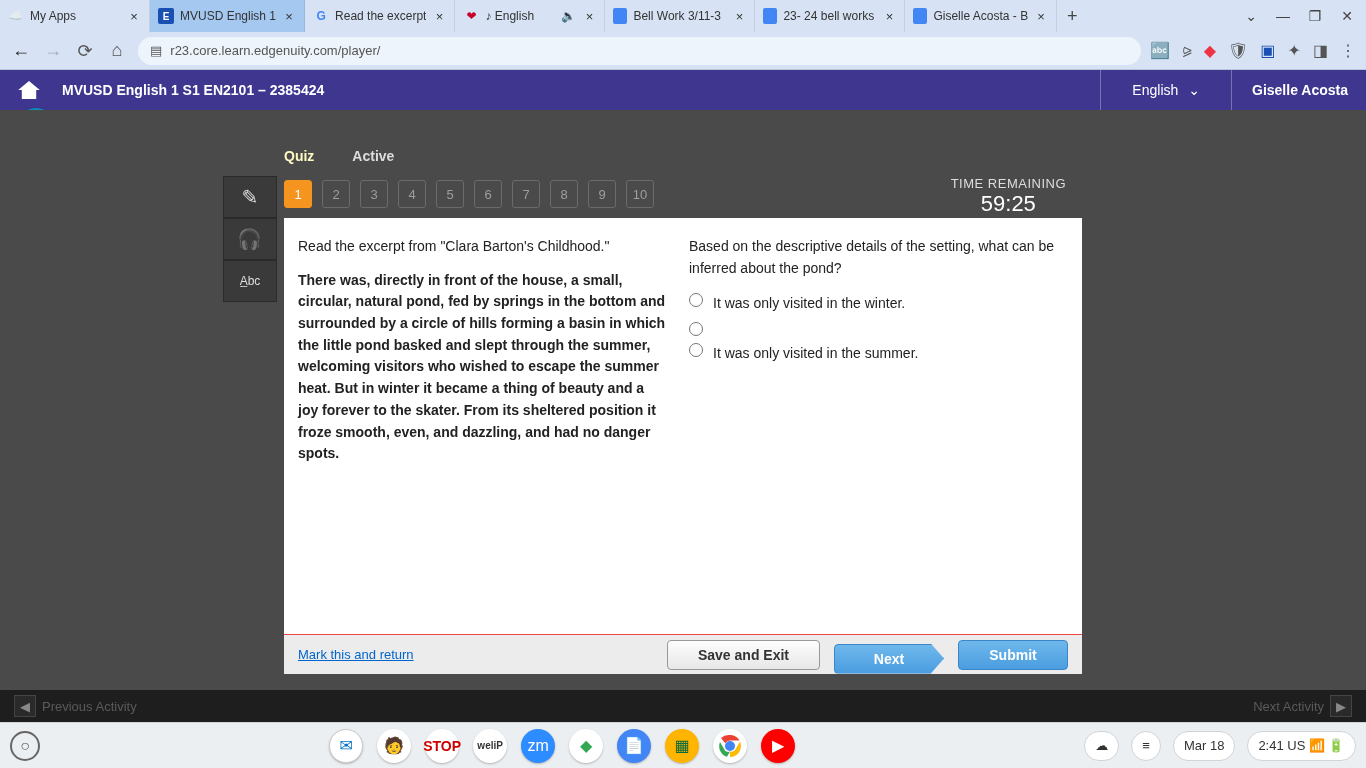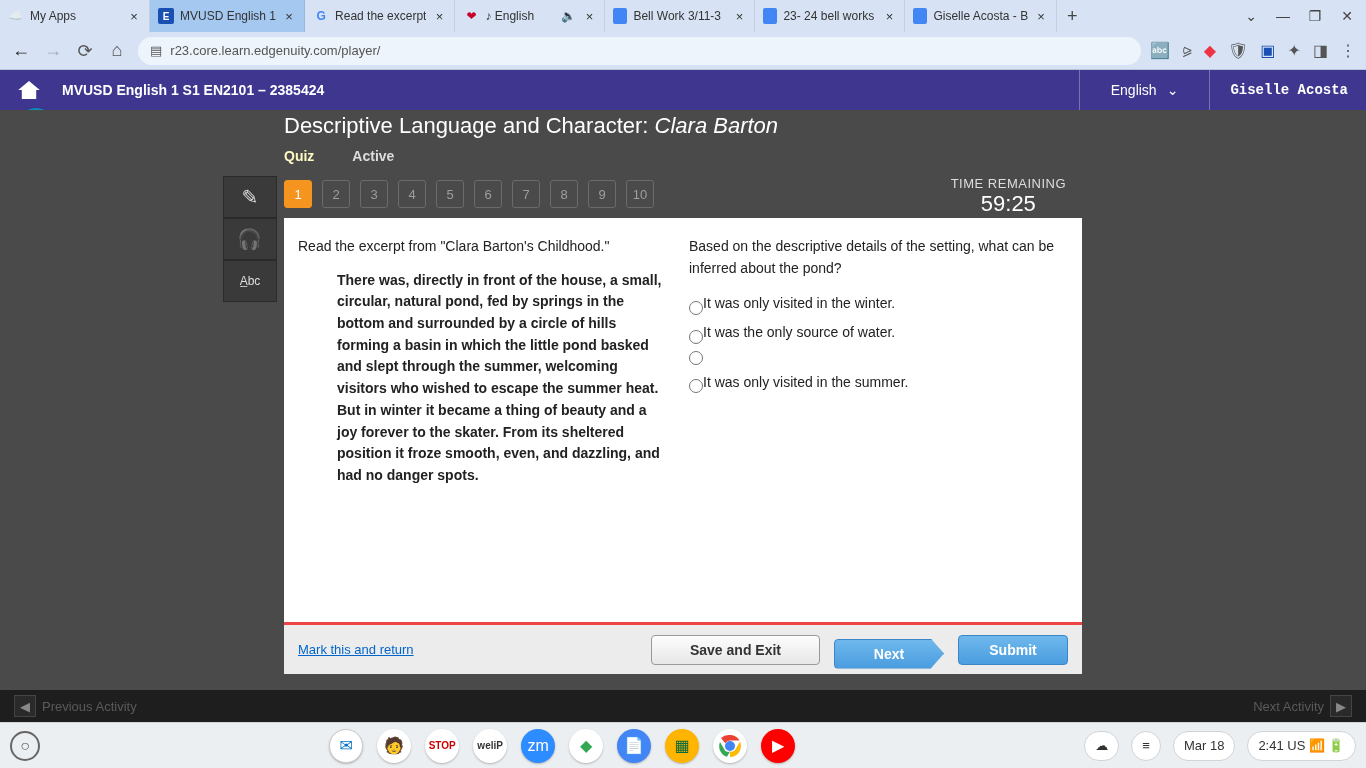--- a/index.html
+++ b/index.html
@@ -20,21 +20,21 @@
   .toolbar { height:38px; background:#d7e3f4; display:flex; align-items:center; padding:0 10px; gap:10px; border-bottom:1px solid #b8c6d9; }
   .navbtn { width:22px; height:22px; display:flex; align-items:center; justify-content:center; color:#555; font-size:18px; }
   .addressbar { flex:1; height:28px; background:#eef4fb; border-radius:14px; display:flex; align-items:center; padding:0 12px; font-size:13px; color:#555; }
   .tb-icons { display:flex; align-items:center; gap:12px; color:#555; font-size:16px; }
 
   
   .edg-header { height:40px; background:#3f368f; color:#fff; display:flex; align-items:center; padding:0 18px; font-size:14px; }
   .home-icon { width:22px; height:18px; margin-right:22px; }
   .edg-header .spacer { flex:1; }
   .lang { display:flex; align-items:center; gap:10px; border-left:1px solid rgba(255,255,255,.3); border-right:1px solid rgba(255,255,255,.3); padding:0 31px; height:100%; }
-  .user { padding-left:20px; font-weight:bold;font-family:Liberation Mono, monospace; }
+  .user { padding-left:20px; font-weight:bold; }
 
   
   .backpack { position:absolute; left:16px; top:108px; width:40px; height:40px; border-radius:50%; background:#0a8fb3; display:flex; align-items:center; justify-content:center; color:#fff; font-size:18px; box-shadow:0 2px 4px rgba(0,0,0,.3); }
 
   
   .sideplus { position:absolute; right:0; top:130px; width:32px; height:28px; background:#333; border:1px solid #4a4a4a; border-right:none; border-radius:6px 0 0 6px; color:#f5941e; display:flex; align-items:center; justify-content:center; font-size:18px; font-weight:bold; }
 
   
   .stage { position:absolute; left:0; right:0; top:110px; bottom:64px; background:#4a4a4a; }
 
@@ -54,31 +54,31 @@
   .qbtn.current { background:#f5941e; color:#fff; border-color:#f5941e; }
 
   .timer { position:absolute; right:300px; top:66px; text-align:center; color:#fff; }
   .timer-label { font-size:13px; letter-spacing:.5px; color:#ddd; }
   .timer-val { font-size:22px; }
 
   
   .card { position:absolute; left:284px; top:108px; width:798px; height:456px; background:#fff; }
   .passage { position:absolute; left:14px; top:18px; width:370px; font-size:14px; color:#222; line-height:1.55; }
   .passage .intro { margin-bottom:12px; }
-  .passage .body { font-weight:bold;margin-left:39px; }
+  .passage .body { font-weight:bold; }
   .question { position:absolute; left:405px; top:18px; width:370px; font-size:14px; color:#222; line-height:1.55; }
   .choices { margin-top:14px; }
-  .choice { display:flex; align-items:flex-end; margin:7px 0; }
+  .choice { display:flex; align-items:flex-start; gap:10px; margin:7px 0; }
   .choice input { width:14px; height:14px; }
 
   
-  .cardfoot { position:absolute; left:0; right:0; bottom:0; height:52px; background:#ececec; border-top:3px solid #ef4444; display:flex; align-items:center; padding:0 14px; gap:14px; }
+  .cardfoot { position:absolute; left:0; right:0; bottom:0; height:40px; background:#ececec; border-top:1px solid #ef4444; display:flex; align-items:center; padding:0 14px; gap:14px; }
   .marklink { color:#0066cc; font-size:13px; text-decoration:underline; }
   .cardfoot .spacer { flex:1; }
-  .btn { height:30px; padding:0 38px; border-radius:4px; font-size:14px; display:flex; align-items:center; justify-content:center; border:1px solid #999; background:linear-gradient(#fdfdfd,#e7e7e7); font-weight:bold; color:#333; }
+  .btn { height:30px; padding:0 30px; border-radius:4px; font-size:14px; display:flex; align-items:center; justify-content:center; border:1px solid #999; background:linear-gradient(#fdfdfd,#e7e7e7); font-weight:bold; color:#333; }
   .btn.next { background:linear-gradient(#6fb8ec,#4a9de0); border-color:#3a86c6; color:#fff; width:110px; position:relative; clip-path:polygon(0 0,88% 0,100% 50%,88% 100%,0 100%);margin-top:8px; }
   .btn.submit { background:linear-gradient(#6fb8ec,#4a9de0); border-color:#3a86c6; color:#fff; width:110px; }
 
   
   .actbar { position:absolute; left:0; right:0; bottom:46px; height:32px; background:#1e1e1e; color:#5a5a5a; display:flex; align-items:center; justify-content:space-between; padding:0 8px; font-size:13px; }
   .actbtn { width:22px; height:22px; border:1px solid #444; background:#2a2a2a; color:#888; display:flex; align-items:center; justify-content:center; margin:0 6px; }
 
   
   .shelf { position:absolute; left:0; right:0; bottom:0; height:46px; background:#eceff1; border-top:1px solid #cfd4d9; display:flex; align-items:center; padding:0 10px; }
   .launcher { width:30px; height:30px; border-radius:50%; border:2px solid #666; display:flex; align-items:center; justify-content:center; color:#666; }
@@ -171,23 +171,20 @@
 </div>
 
 <div class="backpack">
   <svg width="22" height="22" viewBox="0 0 24 24">
       <path fill="#fff" d="M6 7a6 6 0 0112 0v1h1a2 2 0 012 2v10a2 2 0 01-2 2H5a2 2 0 01-2-2V10a2 2 0 012-2h1V7zm2 1h8V7a4 4 0 00-8 0v1z"></path>
     </svg>
 </div>
 <div class="sideplus">+</div>
 
 <div class="stage">
-  <div class="lesson-title">
-    <span>Descriptive Language and Character: </span><span class="ital">Clara Barton</span>
-  </div>
   <div class="quiz-line">
     <span class="quiz">Quiz</span><span class="active">Active</span>
   </div>
 
   <div class="toolcol">
     <div class="toolbtn">✎</div>
     <div class="toolbtn">🎧</div>
     <div class="toolbtn" style="font-size:12px;">A̲bc</div>
   </div>
 
@@ -216,24 +213,20 @@
     </div>
     <div class="question">
       <p>Based on the descriptive details of the setting, what can be inferred about the pond?</p>
       <div class="choices">
         <label class="choice">
             <input type="radio" name="q" style="">
             <span>It was only visited in the winter.</span>
           </label>
         <label class="choice">
             <input type="radio" name="q" style="">
-            <span>It was the only source of water.</span>
-          </label>
-        <label class="choice">
-            <input type="radio" name="q" style="">
           </label>
         <label class="choice">
             <input type="radio" name="q" style="">
             <span>It was only visited in the summer.</span>
           </label>
       </div>
     </div>
     <div class="cardfoot">
       <a class="marklink">Mark this and return</a>
       <span class="spacer"></span>
@@ -253,21 +246,21 @@
     <span>Next Activity</span>
     <div class="actbtn">▶</div>
   </div>
 </div>
 
 <div class="shelf">
   <div class="launcher">○</div>
   <div class="shelf-center">
     <div class="appicon" style="background:#fff;color:#0072c6;border:1px solid #ccc;">✉</div>
     <div class="appicon" style="background:#fff;">🧑</div>
-    <div class="appicon" style="background:#fff;color:#c00;font-size:10px;font-weight:bold;">STOP</div>
+    <div class="appicon" style="background:#fff;color:#c00;font-size:14px;font-weight:bold;">STOP</div>
     <div class="appicon" style="background:#fff;color:#333;font-size:10px;font-weight:bold;">weliP</div>
     <div class="appicon" style="background:#2d8cff;">zm</div>
     <div class="appicon" style="background:#fff;color:#34a853;">◆</div>
     <div class="appicon" style="background:#4285f4;">📄</div>
     <div class="appicon" style="background:#ffb400;color:#0f6b3a;">▦</div>
     <div class="appicon" style="background:#fff;">
       <svg width="24" height="24" viewBox="0 0 24 24">
           <circle cx="12" cy="12" r="11" fill="#fff"></circle>
           <circle cx="12" cy="12" r="5" fill="#4285f4"></circle>
           <path fill="#ea4335" d="M12 1a11 11 0 019.5 5.5H12a5.5 5.5 0 00-4.76 2.75L3 4A11 11 0 0112 1z"></path>

